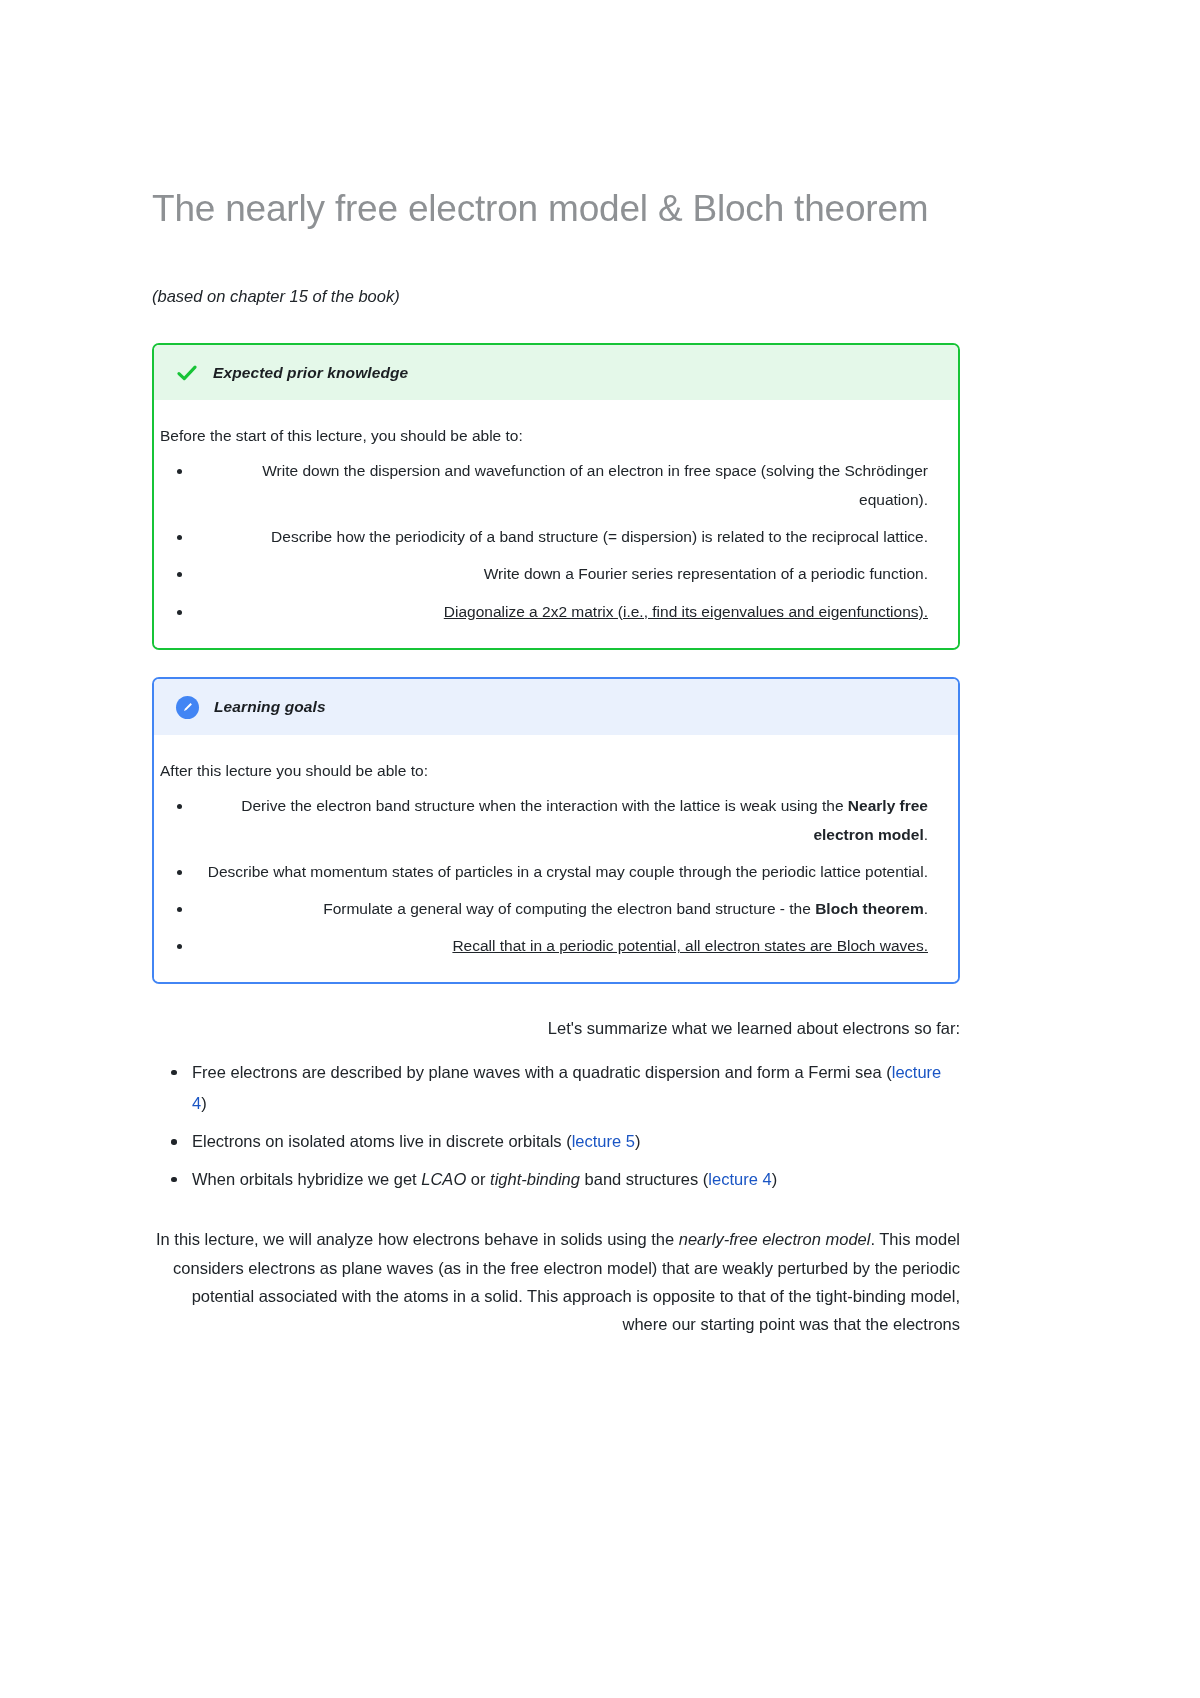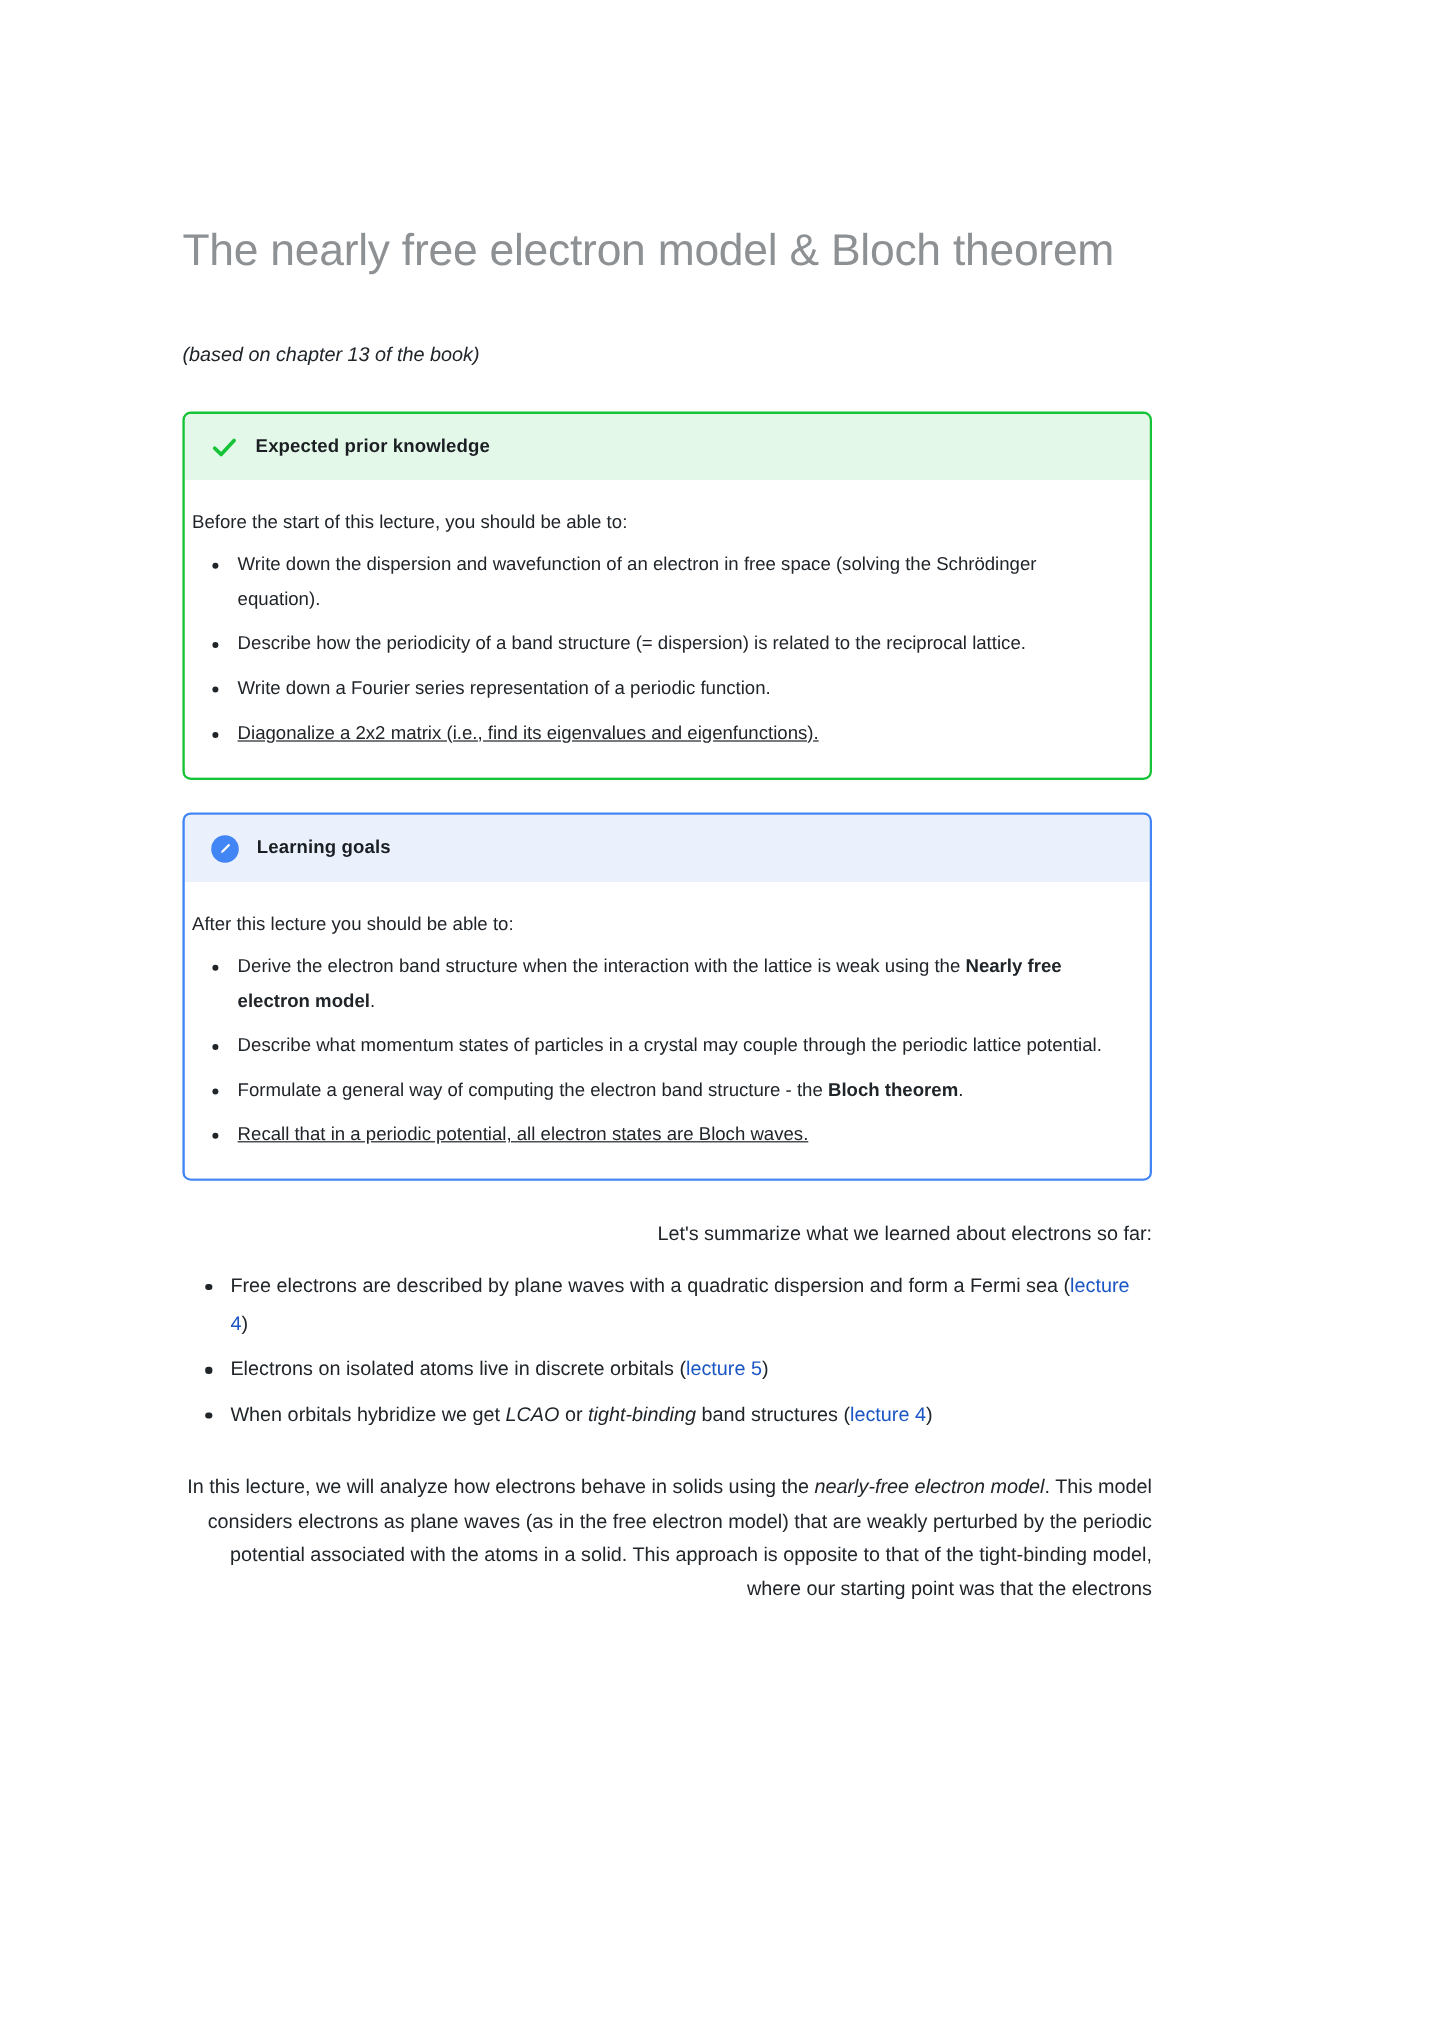--- a/index.html
+++ b/index.html
@@ -53,20 +53,21 @@
   }
   .callout.blue {
     border: 2px solid #4285f4;
     background: #ffffff;
   }
   .callout-head {
     display: flex;
     align-items: center;
     gap: 15px;
     padding: 17px 11px 16px 22px;
+    font-style: italic;
   }
   .callout.green .callout-head {
     background: #e4f8e9;
   }
   .callout.blue .callout-head {
     background: #eaf1fd;
   }
   .callout-head-title {
     font-size: 15.5px;
     font-weight: 700;
@@ -108,20 +109,21 @@
     padding: 0 0 0 36px;
     list-style: none;
   }
   ul.bullets li {
     position: relative;
     font-size: 15.5px;
     line-height: 1.88;
     color: #20252a;
     margin: 0 0 8px 0;
     padding-left: 2px;
+    text-align: right;
   }
   ul.bullets li:last-child { margin-bottom: 0; text-decoration: underline; }
   ul.bullets li::before {
     content: "";
     position: absolute;
     left: -19px;
     top: 13px;
     width: 5px;
     height: 5px;
     border-radius: 50%;
@@ -168,21 +170,21 @@
   .ital { font-style: italic; }
   .bold { font-weight: 700; }
 </style>
 </head>
 <body>
 
 <div class="page">
 
   <h1 class="doc-title">The nearly free electron model &amp; Bloch theorem</h1>
 
-  <p class="subtitle">(based on chapter 13 of the book)</p>
+  <p class="subtitle">(based on chapter 15 of the book)</p>
 
   <section class="callout green">
     <div class="callout-head">
       <svg class="check-icon" viewBox="0 0 24 24">
         <path d="M3.2 12.6 L9 18.2 L20.8 5.6" fill="none" stroke="#17c437" stroke-width="3.4" stroke-linecap="round" stroke-linejoin="round"></path>
       </svg>
       <span class="callout-head-title">Expected prior knowledge</span>
     </div>
     <div class="callout-body">
       <p class="lead">Before the start of this lecture, you should be able to:</p>

